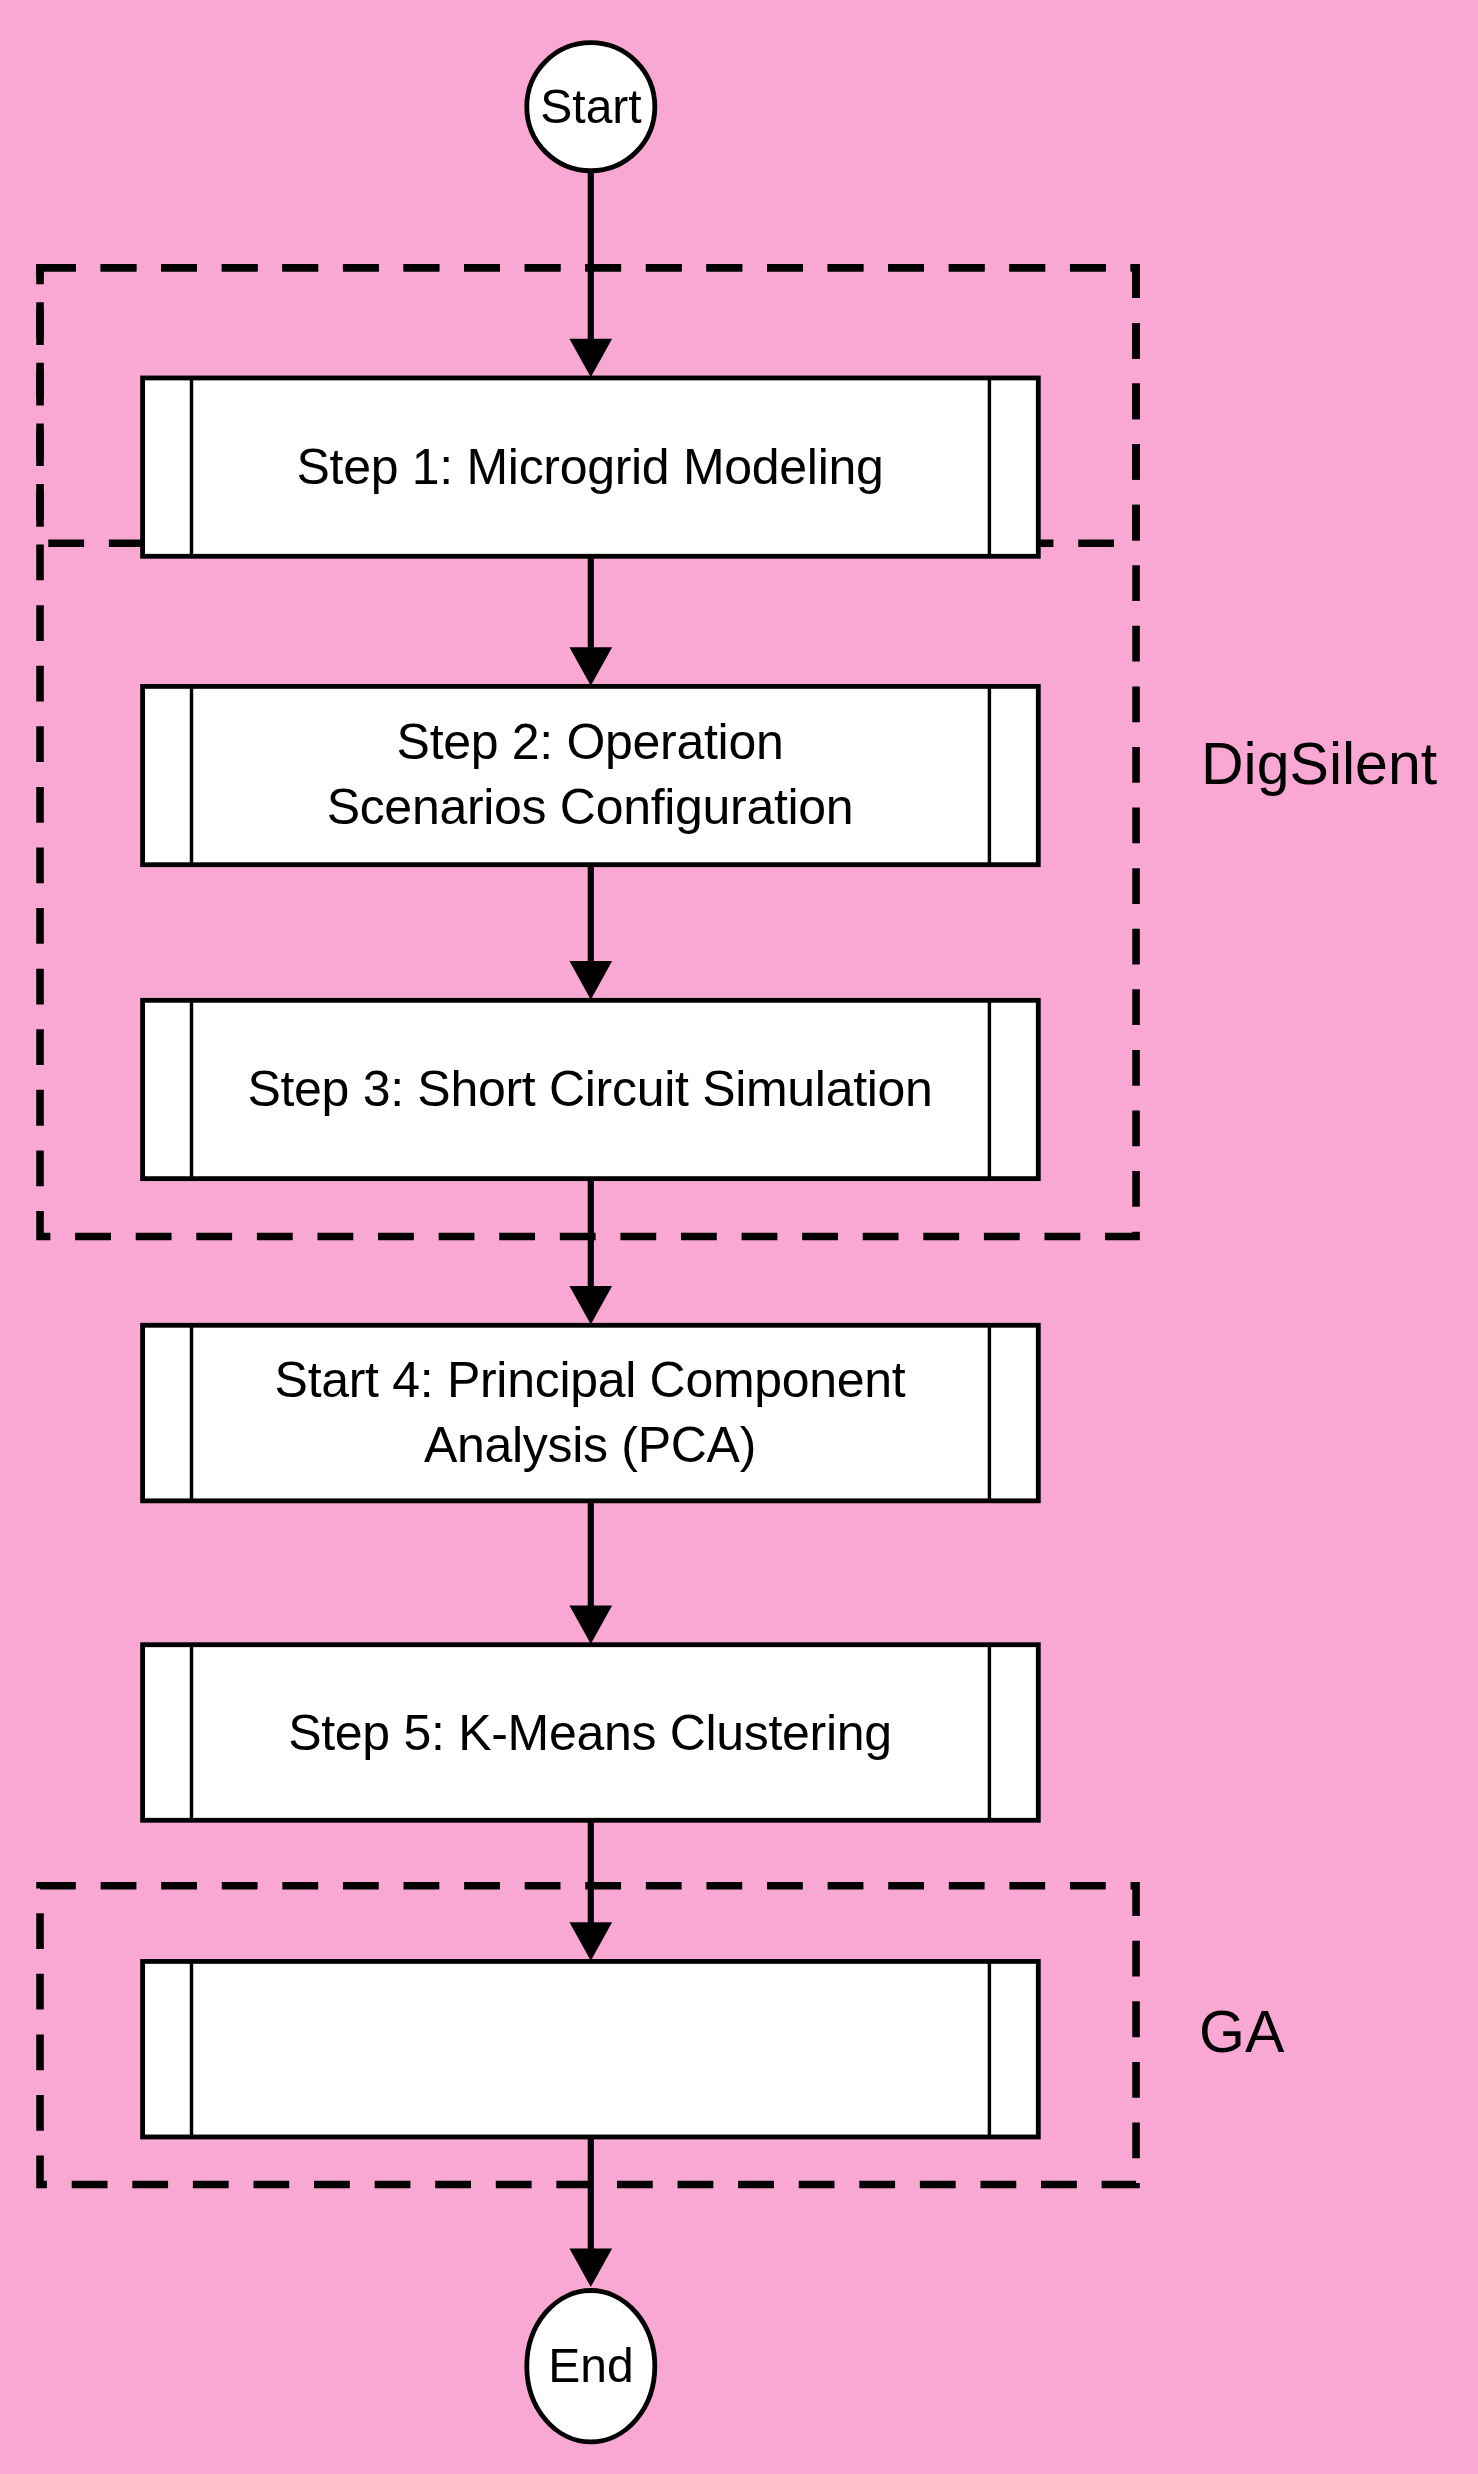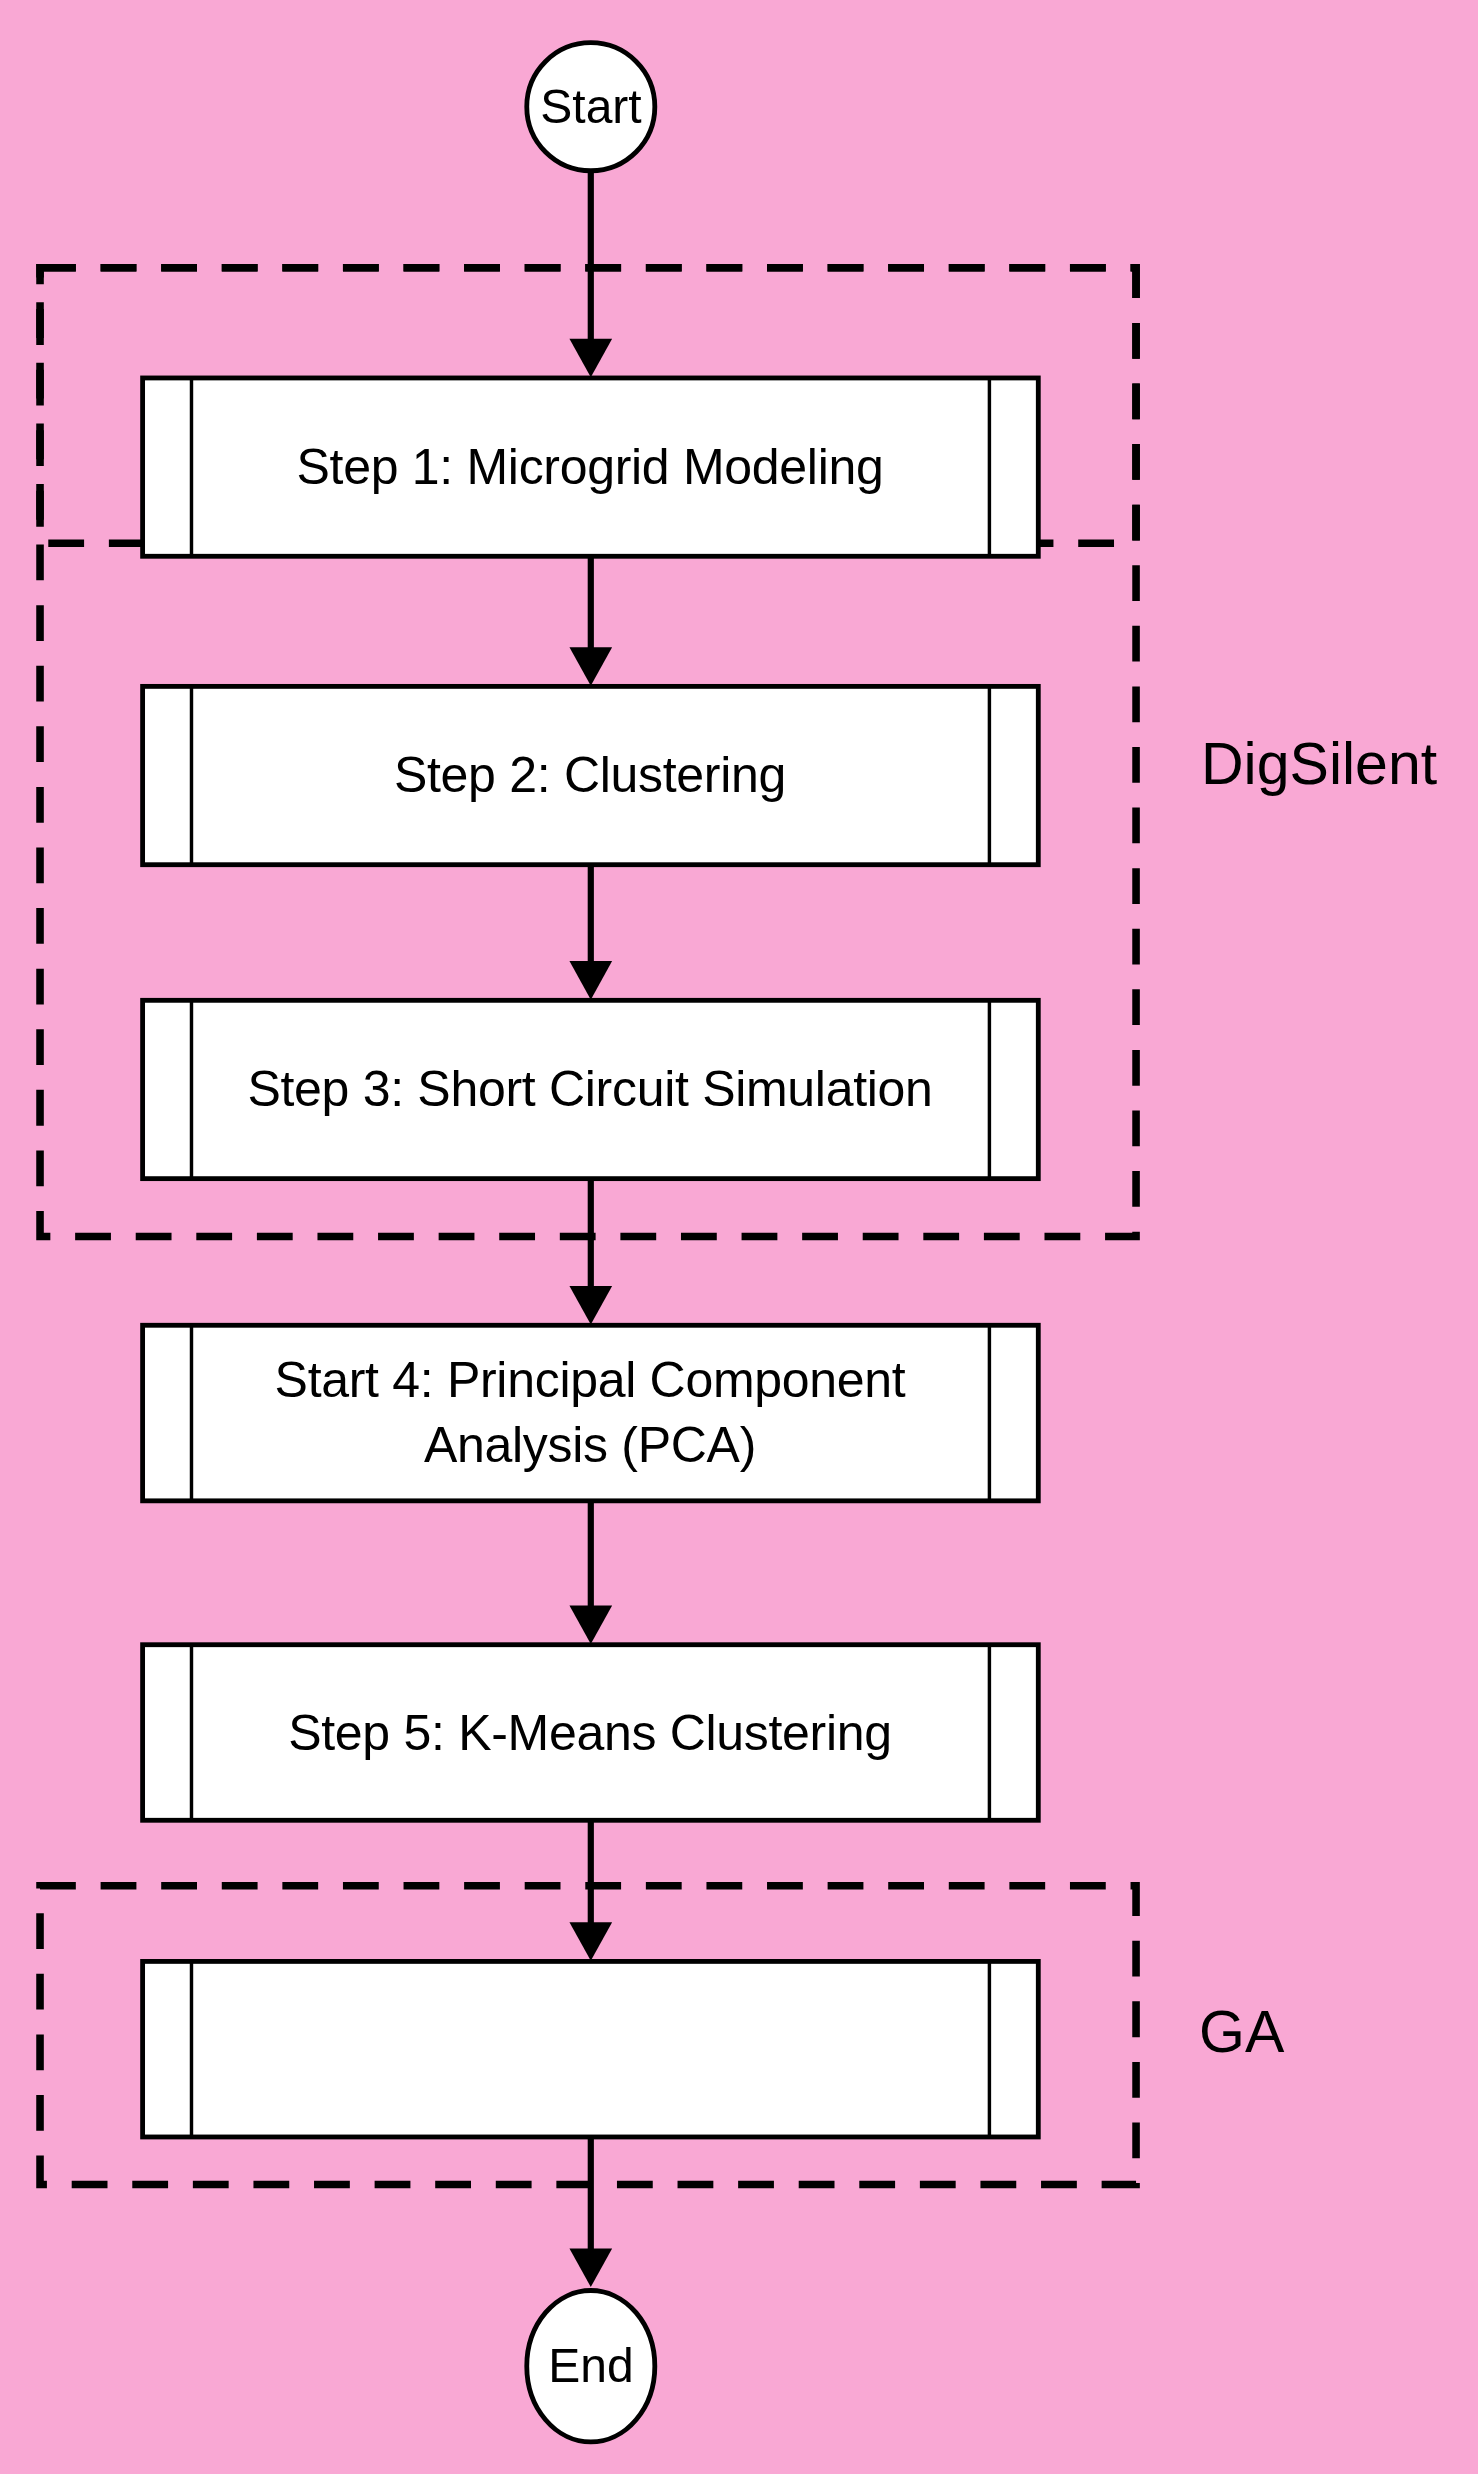--- a/index.html
+++ b/index.html
@@ -139,21 +139,22 @@
     </g>
 
     <ellipse cx="858" cy="3437" rx="93" ry="110" fill="#ffffff" stroke="#000000" stroke-width="7"></ellipse>
   </svg>
 
   <div class="node-text terminator-text" style="left:527px; top:76px; width:128px; height:63px;">Start</div>
 
   <div class="node-text" style="left:191px; top:378px; width:798px; height:178px;">Step 1: Microgrid Modeling</div>
 
   <div class="node-text" style="left:191px; top:686px; width:798px; height:178px;">
-    <span>Step 2: Clustering</span>
+    <span>Step 2: Operation</span>
+    <span>Scenarios Configuration</span>
   </div>
 
   <div class="node-text" style="left:191px; top:1000px; width:798px; height:178px;">Step 3: Short Circuit Simulation</div>
 
   <div class="node-text" style="left:191px; top:1325px; width:798px; height:176px;">
     <span>Start 4: Principal Component</span>
     <span>Analysis (PCA)</span>
   </div>
 
   <div class="node-text" style="left:191px; top:1645px; width:798px; height:176px;">Step 5: K-Means Clustering</div>

